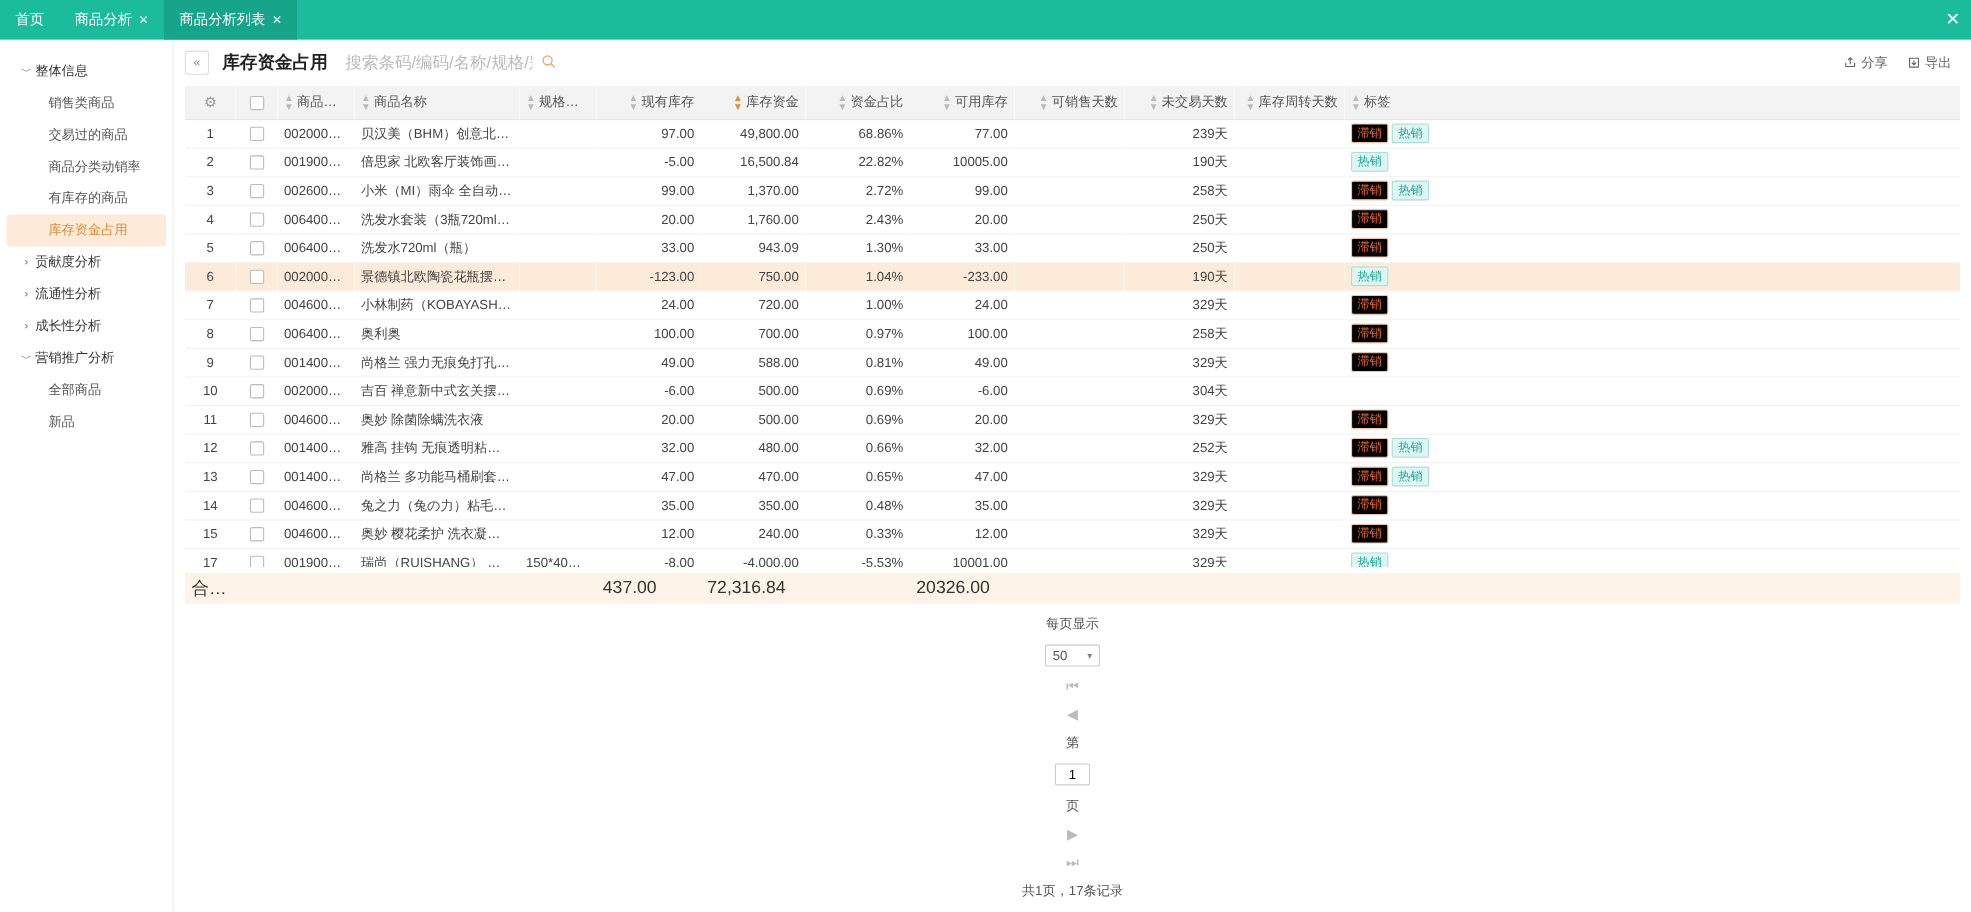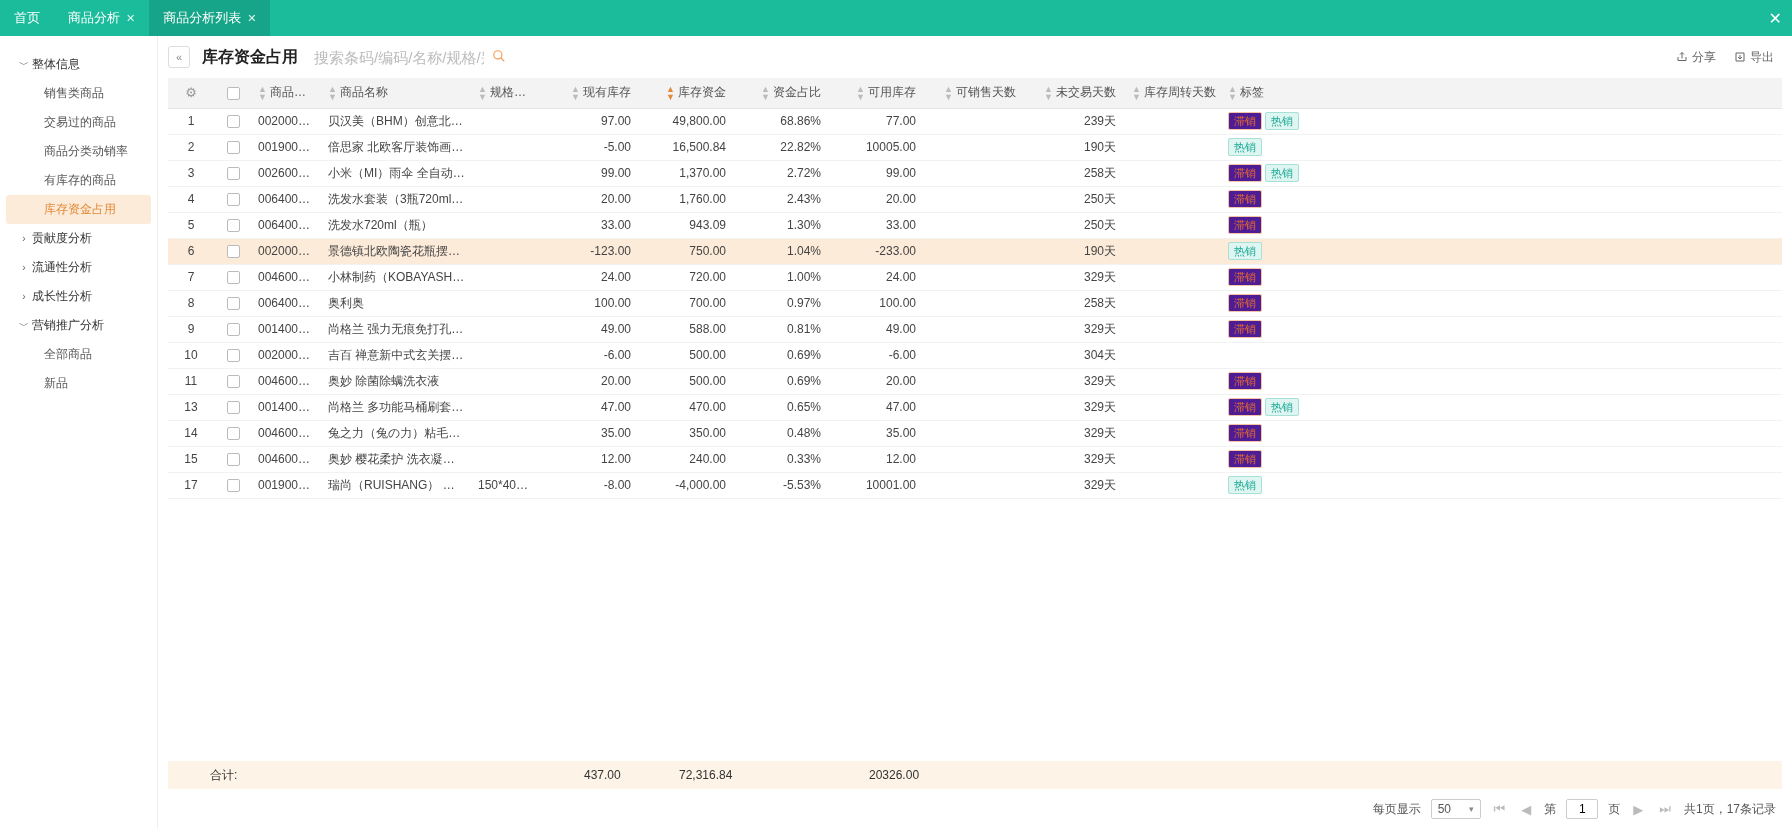--- a/index.html
+++ b/index.html
@@ -34,27 +34,27 @@
 th { background: #f3f3f3; font-weight: normal; color: #555; font-size: 12px; height: 30px; border-bottom:1px solid #e5e5e5; padding:0 6px; white-space:nowrap; overflow:hidden; text-overflow:ellipsis; position:relative;}
 th .sort { color:#bbb; font-size:9px; margin-right:3px; display:inline-block; vertical-align:middle; line-height:8px;}
 th.left, td.left { text-align:left; }
 th.center, td.center { text-align:center; }
 th.right, td.right { text-align:right; }
 td { height: 26px; font-size: 12px; padding: 0 6px; border-bottom: 1px solid #f2f2f2; white-space: nowrap; overflow: hidden; text-overflow: ellipsis; color:#444;}
 tr.highlight td { background: #fcebd9; }
 .chk { width:13px; height:13px; border:1px solid #bbb; border-radius:2px; display:inline-block; background:#fff; vertical-align:middle;}
 .gear { color:#999; font-size:13px; }
 .tag { display:inline-block; padding:1px 5px; border-radius:2px; font-size:11px; margin-right:3px; line-height:14px;}
-.tag-orange { background:#4c1d95; color:#e86a2f; border:1px solid #f5c3a3;}
+.tag-orange { background:#000000; color:#e86a2f; border:1px solid #f5c3a3;}
 .tag-teal { background:#dff5f1; color:#1aa995; border:1px solid #a6e0d6;}
 
-.totals-row { background:#fdf3e7; height:28px; font-size:12px; margin:6px 10px 4px 10px; display:flex; align-items:center;padding-left:36px; }
+.totals-row { background:#fdf3e7; height:28px; font-size:16px; margin:6px 10px 4px 10px; display:flex; align-items:center; }
 .totals-row .cell { padding:0 6px; overflow:hidden; text-overflow:ellipsis; white-space:nowrap; }
 
-.pager { display:flex; align-items:center; justify-content:flex-end; gap:10px; padding:6px 16px 10px; color:#555; font-size:12px;}
+.pager { display:flex; align-items:center; justify-content:center; gap:10px; padding:6px 16px 10px; color:#555; font-size:12px;flex-direction:column;}
 .pager .sel { border:1px solid #ccc; padding:2px 6px; border-radius:2px; display:flex; align-items:center; gap:18px; cursor:pointer;}
 .pager .nav { color:#bbb; cursor:pointer; padding:0 3px; font-size:13px;}
 .pager input { width:32px; text-align:center; border:1px solid #ccc; border-radius:2px; height:20px; font-size:12px;}
 
 .col-idx{width:46px}.col-chk{width:38px}.col-code{width:70px}.col-name{width:150px}.col-spec{width:70px}
 .col-stock{width:95px}.col-fund{width:95px}.col-pct{width:95px}.col-avail{width:95px}
 .col-saledays{width:100px}.col-notrade{width:100px}.col-turndays{width:100px}.col-tags{width:auto}
 </style>
 </head>
 <body>
@@ -313,20 +313,35 @@
               <td class="col-stock right">20.00</td>
               <td class="col-fund right">500.00</td>
               <td class="col-pct right">0.69%</td>
               <td class="col-avail right">20.00</td>
               <td class="col-saledays right"></td>
               <td class="col-notrade right">329天</td>
               <td class="col-turndays right"></td>
               <td class="col-tags left"><span class="tag tag-orange">滞销</span></td>
             </tr>
             <tr>
+              <td class="col-idx center">12</td>
+              <td class="col-chk center"><span class="chk"></span></td>
+              <td class="col-code left">001400…</td>
+              <td class="col-name left">雅高 挂钩 无痕透明粘钩 强</td>
+              <td class="col-spec left"></td>
+              <td class="col-stock right">32.00</td>
+              <td class="col-fund right">480.00</td>
+              <td class="col-pct right">0.66%</td>
+              <td class="col-avail right">32.00</td>
+              <td class="col-saledays right"></td>
+              <td class="col-notrade right">252天</td>
+              <td class="col-turndays right"></td>
+              <td class="col-tags left"><span class="tag tag-orange">滞销</span><span class="tag tag-teal">热销</span></td>
+            </tr>
+            <tr>
               <td class="col-idx center">13</td>
               <td class="col-chk center"><span class="chk"></span></td>
               <td class="col-code left">001400…</td>
               <td class="col-name left">尚格兰 多功能马桶刷套装 带</td>
               <td class="col-spec left"></td>
               <td class="col-stock right">47.00</td>
               <td class="col-fund right">470.00</td>
               <td class="col-pct right">0.65%</td>
               <td class="col-avail right">47.00</td>
               <td class="col-saledays right"></td>

